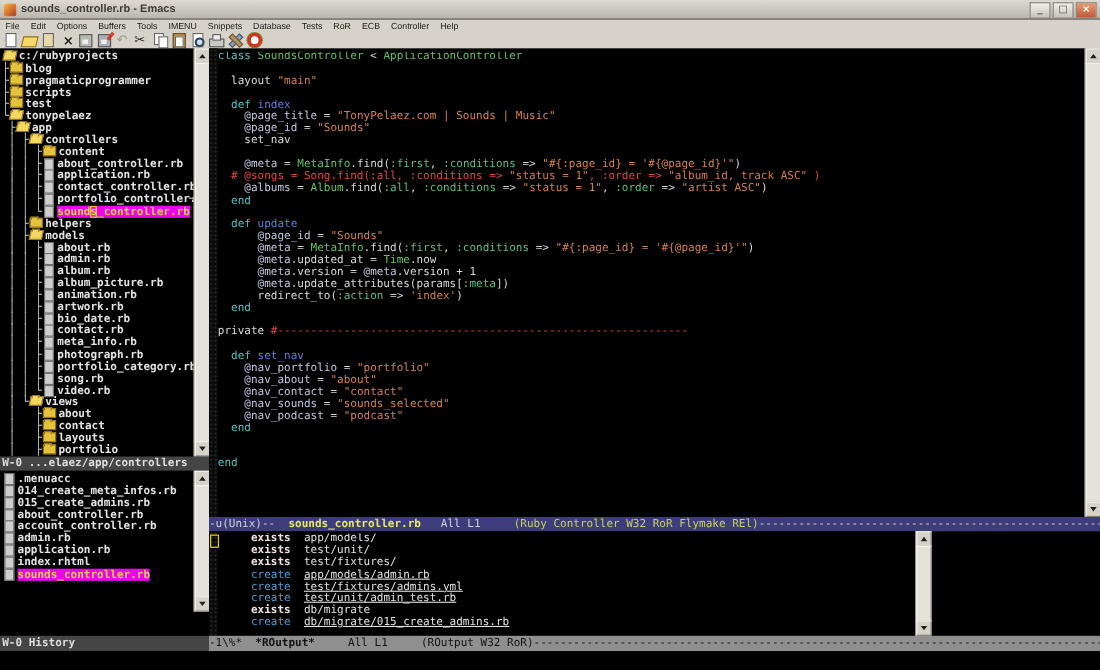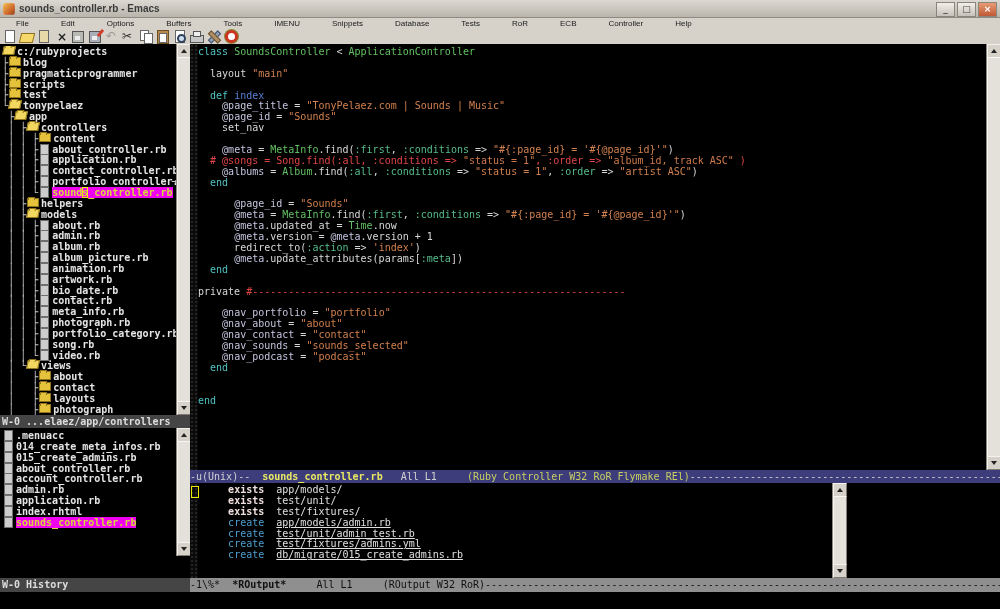--- a/index.html
+++ b/index.html
@@ -12,21 +12,21 @@
   #emacs-icon{width:12px;height:12px;margin:0 4px 0 3px;border-radius:2px;
     background:linear-gradient(135deg,#f3c14f,#d06a2c 60%,#8d3d1a);box-shadow:inset 0 0 1px #fff;}
   #title-text{font-size:10px;font-weight:bold;color:#3a3a3a;}
   #tb-buttons{position:absolute;right:3px;top:2px;display:flex;}
   .tb-btn{width:17px;height:13px;margin-left:2px;border:1px solid #8a867e;
     background:linear-gradient(#f2efe9,#c6c2b9);display:flex;align-items:center;justify-content:center;
     font:bold 9px "DejaVu Sans",sans-serif;color:#444;line-height:9px;}
   .tb-btn.close{background:linear-gradient(#e89b74,#c05a36);color:#fff;}
   #menubar{position:absolute;left:0;top:18px;width:1000px;height:11px;background:#d6d2ca;
     display:flex;align-items:center;border-bottom:1px solid #c2beb6;}
-  .menu-item{font-size:8px;color:#1a1a1a;padding:0 16px;}
+  .menu-item{font-size:8px;color:#1a1a1a;padding:0 5px;}
   #toolbar{position:absolute;left:0;top:29px;width:1000px;height:15px;background:#d6d2ca;
     border-bottom:1px solid #989487;display:flex;align-items:center;padding-left:2px;}
   
   .tbi{width:16px;height:15px;position:relative;display:inline-block;margin-right:1px;}
   .tbi i,.tbi b{pointer-events:none;}
   .pg{position:absolute;left:3px;top:1px;width:8px;height:11px;background:#fdfdfd;border:1px solid #666;}
   .pg.tan{background:#e7d9a8;}
   .pg.back{left:2px;top:1px;width:7px;height:9px;}
   .pg.front{left:6px;top:4px;width:7px;height:9px;}
   .pg.mini2{left:4px;top:4px;width:6px;height:8px;}
@@ -206,21 +206,21 @@
         <div class="trow"><span class="tpre"> │ │ ├</span><span class="ico file"></span><span class="tlabel">contact.rb</span></div>
         <div class="trow"><span class="tpre"> │ │ ├</span><span class="ico file"></span><span class="tlabel">meta_info.rb</span></div>
         <div class="trow"><span class="tpre"> │ │ ├</span><span class="ico file"></span><span class="tlabel">photograph.rb</span></div>
         <div class="trow"><span class="tpre"> │ │ ├</span><span class="ico file"></span><span class="tlabel">portfolio_category.rb</span></div>
         <div class="trow"><span class="tpre"> │ │ ├</span><span class="ico file"></span><span class="tlabel">song.rb</span></div>
         <div class="trow"><span class="tpre"> │ │ └</span><span class="ico file"></span><span class="tlabel">video.rb</span></div>
         <div class="trow"><span class="tpre"> │ └</span><span class="ico folder-open"></span><span class="tlabel">views</span></div>
         <div class="trow"><span class="tpre"> │   ├</span><span class="ico folder"></span><span class="tlabel">about</span></div>
         <div class="trow"><span class="tpre"> │   ├</span><span class="ico folder"></span><span class="tlabel">contact</span></div>
         <div class="trow"><span class="tpre"> │   ├</span><span class="ico folder"></span><span class="tlabel">layouts</span></div>
-        <div class="trow"><span class="tpre"> │   ├</span><span class="ico folder"></span><span class="tlabel">photograph</span></div>
+        <div class="trow"><span class="tpre"> │   ├</span><span class="ico folder"></span><span class="tlabel">portfolio</span></div>
       </div>
     <div class="vscroll">
       <span class="sb-btn up"></span>
       <span class="sb-thumb"></span>
       <span class="sb-btn down"></span>
     </div>
   </div>
   <div class="ml" id="tree-ml">W-0 ...elaez/app/controllers</div>
 
   <div id="history-window">
@@ -253,30 +253,32 @@
         <div class="cl"><span class="pl">  </span><span class="kw">def</span><span class="pl"> </span><span class="fn">index</span></div>
         <div class="cl"><span class="pl">    </span><span class="var">@page_title</span><span class="pl"> = </span><span class="str">"TonyPelaez.com | Sounds | Music"</span></div>
         <div class="cl"><span class="pl">    </span><span class="var">@page_id</span><span class="pl"> = </span><span class="str">"Sounds"</span></div>
         <div class="cl"><span class="pl">    set_nav</span></div>
         <div class="cl">&nbsp;</div>
         <div class="cl"><span class="pl">    </span><span class="var">@meta</span><span class="pl"> = </span><span class="cls">MetaInfo</span><span class="pl">.find(</span><span class="sym">:first</span><span class="pl">, </span><span class="sym">:conditions</span><span class="pl"> =&gt; </span><span class="str">"#{:page_id} = '#{@page_id}'"</span><span class="pl">)</span></div>
         <div class="cl"><span class="cmt">  # @songs = Song.find(:all, :conditions =&gt; </span><span class="cstr">"status = 1"</span><span class="cmt">, :order =&gt; </span><span class="cstr">"album_id, track ASC"</span><span class="cmt"> )</span></div>
         <div class="cl"><span class="pl">    </span><span class="var">@albums</span><span class="pl"> = </span><span class="cls">Album</span><span class="pl">.find(</span><span class="sym">:all</span><span class="pl">, </span><span class="sym">:conditions</span><span class="pl"> =&gt; </span><span class="str">"status = 1"</span><span class="pl">, </span><span class="sym">:order</span><span class="pl"> =&gt; </span><span class="str">"artist ASC"</span><span class="pl">)</span></div>
         <div class="cl"><span class="pl">  </span><span class="kw">end</span></div>
         <div class="cl">&nbsp;</div>
+        <div class="cl"><span class="pl">  </span><span class="kw">def</span><span class="pl"> </span><span class="fn">update</span></div>
         <div class="cl"><span class="pl">      </span><span class="var">@page_id</span><span class="pl"> = </span><span class="str">"Sounds"</span></div>
         <div class="cl"><span class="pl">      </span><span class="var">@meta</span><span class="pl"> = </span><span class="cls">MetaInfo</span><span class="pl">.find(</span><span class="sym">:first</span><span class="pl">, </span><span class="sym">:conditions</span><span class="pl"> =&gt; </span><span class="str">"#{:page_id} = '#{@page_id}'"</span><span class="pl">)</span></div>
         <div class="cl"><span class="pl">      </span><span class="var">@meta</span><span class="pl">.updated_at = </span><span class="cls">Time</span><span class="pl">.now</span></div>
         <div class="cl"><span class="pl">      </span><span class="var">@meta</span><span class="pl">.version = </span><span class="var">@meta</span><span class="pl">.version + 1</span></div>
+        <div class="cl"><span class="pl">      </span><span class="var">@meta</span><span class="pl">.update_attributes(params[</span><span class="sym">:meta</span><span class="pl">])</span></div>
         <div class="cl"><span class="pl">      redirect_to(</span><span class="sym">:action</span><span class="pl"> =&gt; </span><span class="str">'index'</span><span class="pl">)</span></div>
-        <div class="cl"><span class="pl">      </span><span class="var">@meta</span><span class="pl">.update_attributes(params[</span><span class="sym">:meta</span><span class="pl">])</span></div>
         <div class="cl"><span class="pl">  </span><span class="kw">end</span></div>
         <div class="cl">&nbsp;</div>
         <div class="cl"><span class="pl">private </span><span class="cmt">#--------------------------------------------------------------</span></div>
         <div class="cl">&nbsp;</div>
+        <div class="cl"><span class="pl">  </span><span class="kw">def</span><span class="pl"> </span><span class="fn">set_nav</span></div>
         <div class="cl"><span class="pl">    </span><span class="var">@nav_portfolio</span><span class="pl"> = </span><span class="str">"portfolio"</span></div>
         <div class="cl"><span class="pl">    </span><span class="var">@nav_about</span><span class="pl"> = </span><span class="str">"about"</span></div>
         <div class="cl"><span class="pl">    </span><span class="var">@nav_contact</span><span class="pl"> = </span><span class="str">"contact"</span></div>
         <div class="cl"><span class="pl">    </span><span class="var">@nav_sounds</span><span class="pl"> = </span><span class="str">"sounds_selected"</span></div>
         <div class="cl"><span class="pl">    </span><span class="var">@nav_podcast</span><span class="pl"> = </span><span class="str">"podcast"</span></div>
         <div class="cl"><span class="pl">  </span><span class="kw">end</span></div>
         <div class="cl">&nbsp;</div>
         <div class="cl">&nbsp;</div>
         <div class="cl"><span class="kw">end</span></div>
       </div>
@@ -291,22 +293,23 @@
 
   <div id="routput-window">
     <div class="fringe">
       <span id="routput-cursor"></span>
     </div>
     <div id="rout">
         <div class="rl">     <span class="act-exists">exists</span>  <span class="rpath">app/models/</span></div>
         <div class="rl">     <span class="act-exists">exists</span>  <span class="rpath">test/unit/</span></div>
         <div class="rl">     <span class="act-exists">exists</span>  <span class="rpath">test/fixtures/</span></div>
         <div class="rl">     <span class="act-create">create</span>  <span class="rpath link">app/models/admin.rb</span></div>
+        <div class="rl">     <span class="act-create">create</span>  <span class="rpath link">test/fixtures/admins.yml</span></div>
         <div class="rl">     <span class="act-create">create</span>  <span class="rpath link">test/unit/admin_test.rb</span></div>
-        <div class="rl">     <span class="act-create">create</span>  <span class="rpath link">test/fixtures/admins.yml</span></div>
+        <div class="rl">     <span class="act-exists">exists</span>  <span class="rpath">db/migrate</span></div>
         <div class="rl">     <span class="act-create">create</span>  <span class="rpath link">db/migrate/015_create_admins.rb</span></div>
       </div>
     <div class="vscroll">
       <span class="sb-btn up"></span>
       <span class="sb-thumb"></span>
       <span class="sb-btn down"></span>
     </div>
   </div>
 
   <div class="ml" id="routput-ml"><span>-1\%*  </span><span class="buf">*ROutput*</span><span>     All L1     </span><span>(ROutput W32 RoR)</span><span>----------------------------------------------------------------------------------------------------</span></div>

